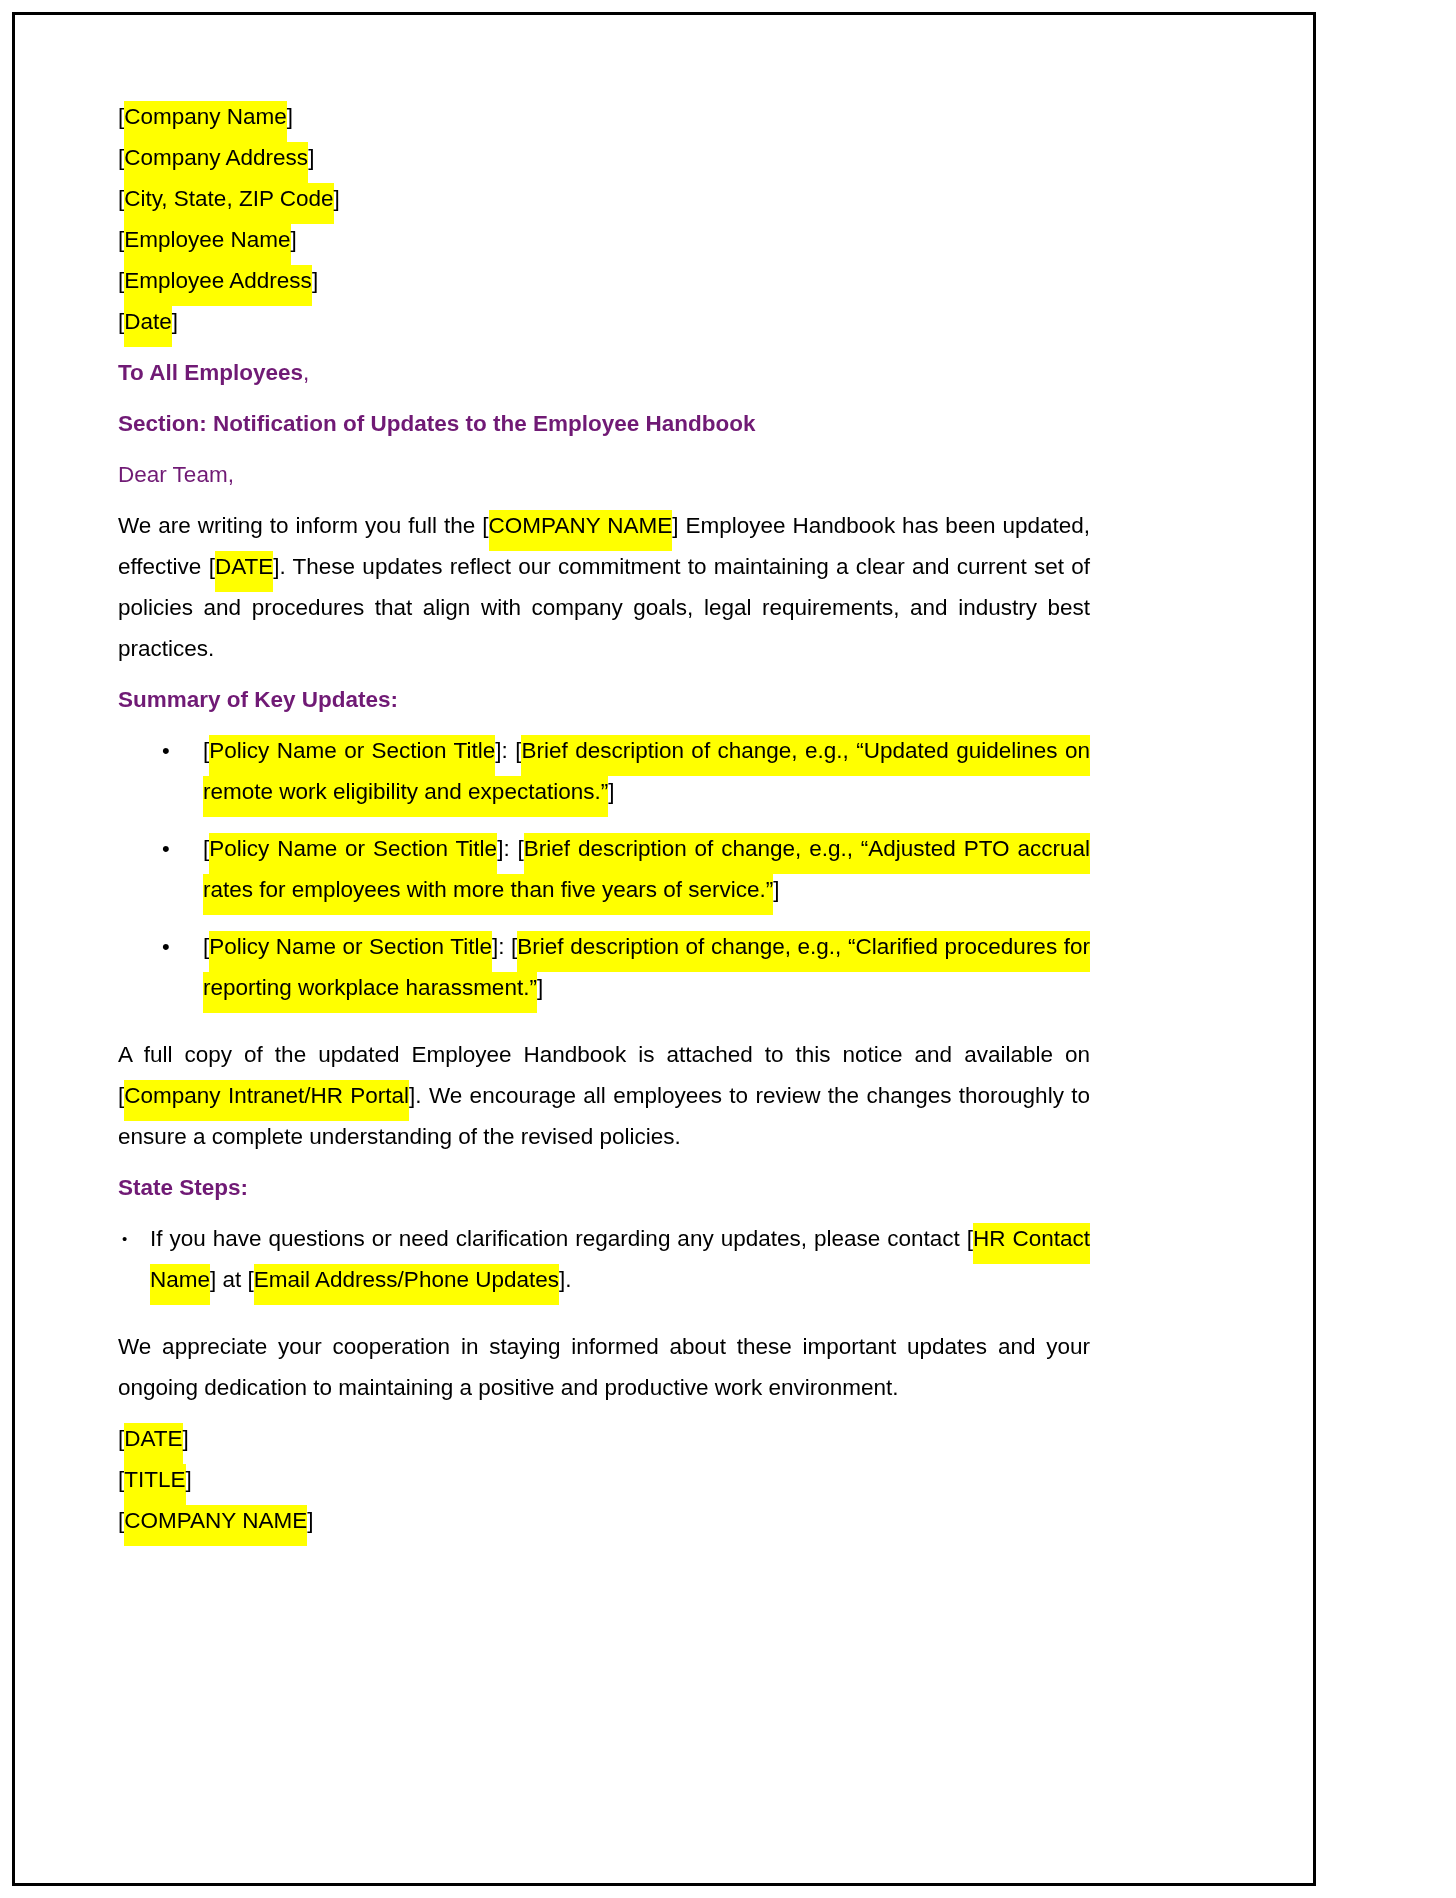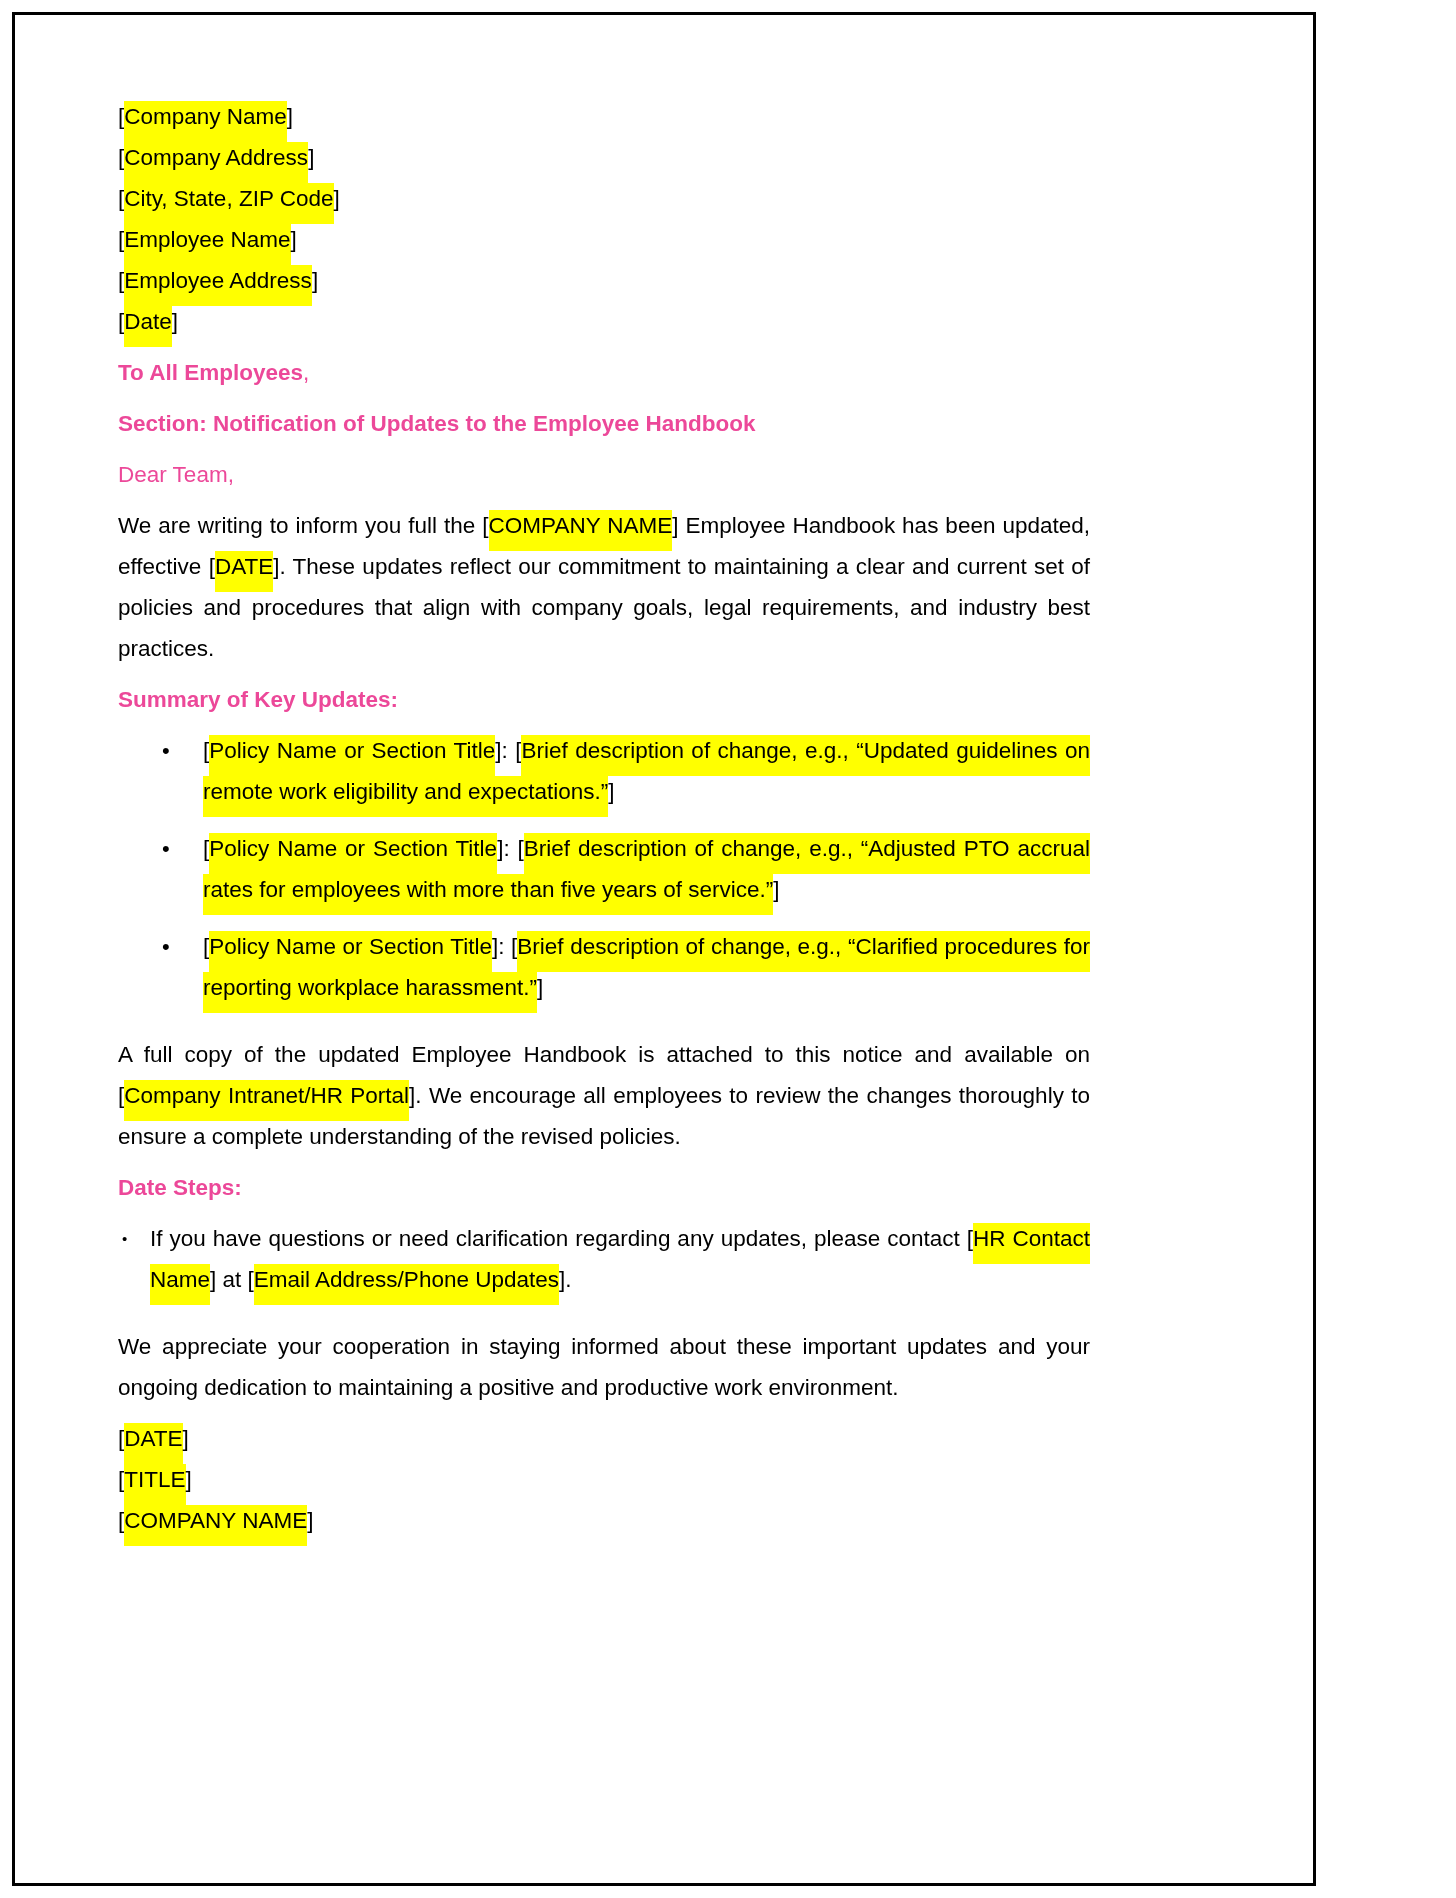--- a/index.html
+++ b/index.html
@@ -36,21 +36,21 @@
     left: 118px;
     top: 96px;
     width: 972px;
     box-sizing: border-box;
   }
 
   
   .line {
     font-size: 22.5px;
     line-height: 41px;
-    color: #ec4899;
+    color: #701a75;
     margin: 0 0 0 0;
     white-space: nowrap;
   }
   .para {
     font-size: 22.5px;
     line-height: 41px;
     text-align: justify;
     text-justify: inter-word;
     margin: 0;
   }
@@ -170,21 +170,21 @@
       <li><span>[</span><span class="hl ital">Policy Name or Section Title</span><span>]: [</span><span class="hl ital">Brief description of change, e.g., “Adjusted PTO accrual rates for employees with more than five years of service.”</span><span>]</span></li>
       <li><span>[</span><span class="hl ital">Policy Name or Section Title</span><span>]: [</span><span class="hl ital">Brief description of change, e.g., “Clarified procedures for reporting workplace harassment.”</span><span>]</span></li>
     </ul>
 
     <div class="spacer-sm"></div>
 
     <p class="para"><span>A full copy of the updated Employee Handbook is attached to this notice and available on [</span><span class="hl">Company Intranet/HR Portal</span><span>]. We encourage all employees to review the changes thoroughly to ensure a complete understanding of the revised policies.</span></p>
 
     <div class="spacer-sm"></div>
 
-    <div class="line"><span class="bold">Date Steps</span><span class="bold">:</span></div>
+    <div class="line"><span class="bold">State Steps</span><span class="bold">:</span></div>
 
     <div class="spacer-sm"></div>
 
     <ul class="bullets-b">
       <li><span>If you have questions or need clarification regarding any updates, please contact [</span><span class="hl">HR Contact Name</span><span>] at [</span><span class="hl">Email Address/Phone Updates</span><span>].</span></li>
     </ul>
 
     <div class="spacer-sm"></div>
 
     <p class="para">We appreciate your cooperation in staying informed about these important updates and your ongoing dedication to maintaining a positive and productive work environment.</p>

